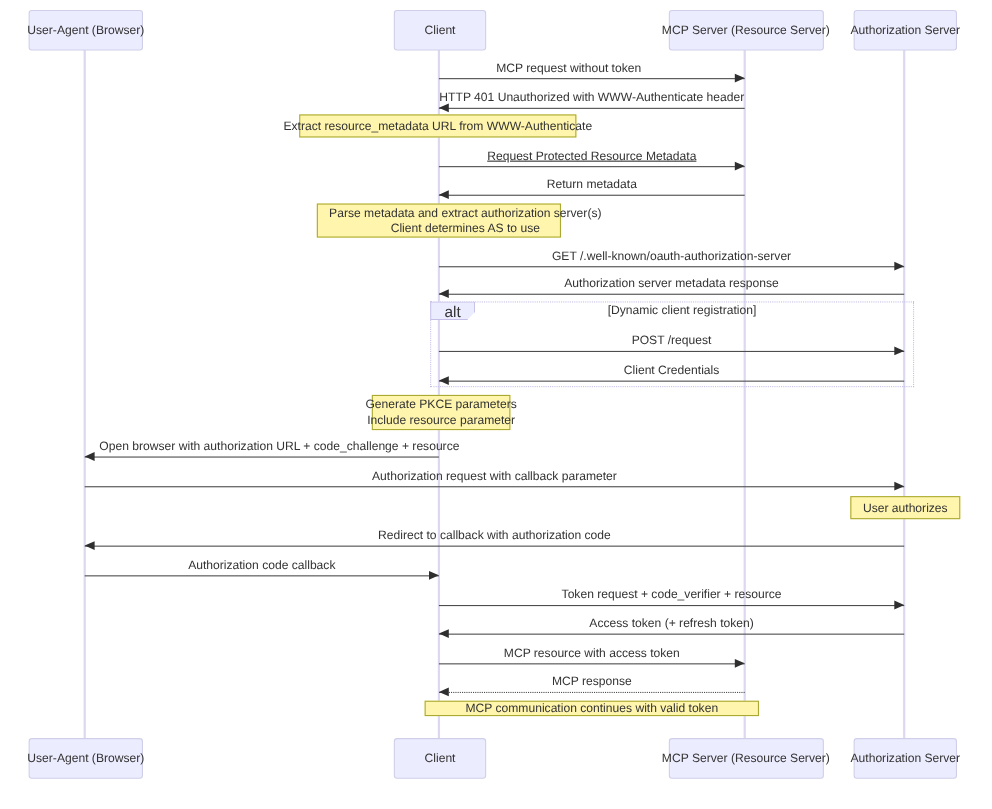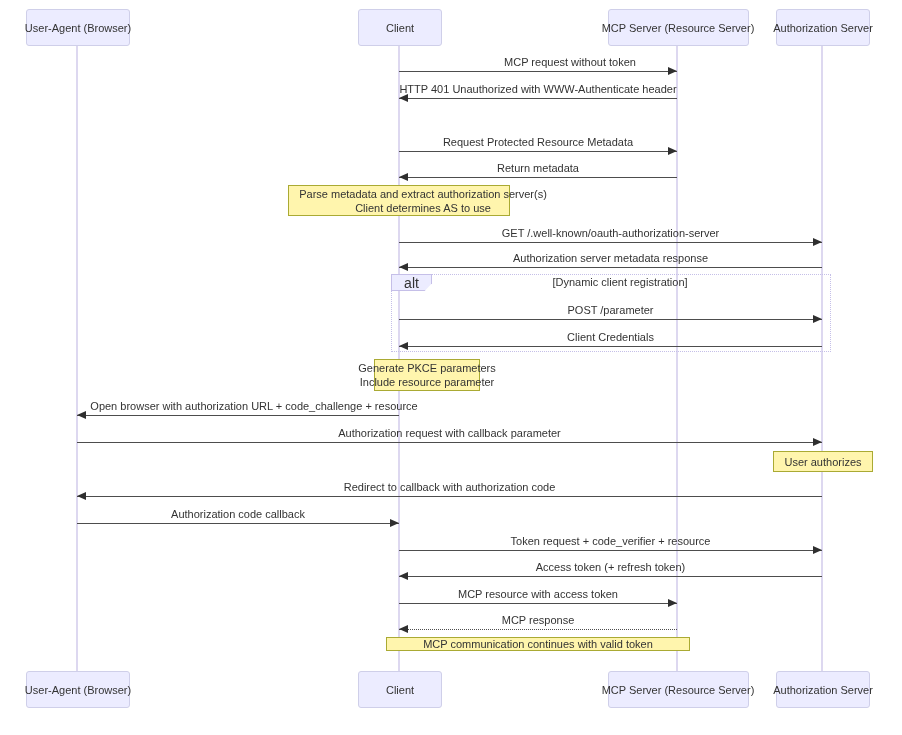--- a/index.html
+++ b/index.html
@@ -36,52 +36,55 @@
   }
 </style>
 </head>
 <body>
 
 <div id="stage" style="background: rgb(255, 255, 255);">
     <div class="lifeline" style="left: 76px; top: 44px; height: 627px; background: rgb(221, 216, 240);"></div>
     <div class="lifeline" style="left: 398px; top: 44px; height: 627px; background: rgb(221, 216, 240);"></div>
     <div class="lifeline" style="left: 676px; top: 44px; height: 627px; background: rgb(221, 216, 240);"></div>
     <div class="lifeline" style="left: 821px; top: 44px; height: 627px; background: rgb(221, 216, 240);"></div>
-    <div class="msg-label" style="left: 570px; top: 55px; color: rgb(51, 51, 51);">MCP request without token</div>
+    <div class="msg-label" style="left: 517px; top: 55px; color: rgb(51, 51, 51);">MCP request without token</div>
     <div class="msg-line" style="left: 399px; top: 71px; width: 278px; border-top: 1px solid rgb(77, 77, 77);"></div>
     <div class="msg-arrow" style="left: 668px; top: 67px; border-top: 4.5px solid transparent; border-bottom: 4.5px solid transparent; border-left: 9px solid rgb(47, 47, 47);"></div>
     <div class="msg-label" style="left: 538px; top: 82px; color: rgb(51, 51, 51);">HTTP 401 Unauthorized with WWW-Authenticate header</div>
     <div class="msg-line" style="left: 399px; top: 98px; width: 278px; border-top: 1px solid rgb(77, 77, 77);"></div>
     <div class="msg-arrow" style="left: 399px; top: 94px; border-top: 4.5px solid transparent; border-bottom: 4.5px solid transparent; border-right: 9px solid rgb(47, 47, 47);"></div>
-    <div class="msg-label" style="left: 538px; top: 135px; color: rgb(51, 51, 51);">Request Protected Resource Metadata</div>
+    <div class="note" style="left: 272px; top: 104px; width: 252px; height: 21px; background: rgb(255, 245, 173); border: 1px solid rgb(170, 170, 51); color: rgb(51, 51, 51);">
+      <div>Extract resource_metadata URL from WWW-Authenticate</div>
+    </div>
+    <div class="msg-label" style="left: 538px; top: 135px; color: rgb(51, 51, 51); text-decoration: underline;">Request Protected Resource Metadata</div>
     <div class="msg-line" style="left: 399px; top: 151px; width: 278px; border-top: 1px solid rgb(77, 77, 77);"></div>
     <div class="msg-arrow" style="left: 668px; top: 147px; border-top: 4.5px solid transparent; border-bottom: 4.5px solid transparent; border-left: 9px solid rgb(47, 47, 47);"></div>
     <div class="msg-label" style="left: 538px; top: 161px; color: rgb(51, 51, 51);">Return metadata</div>
     <div class="msg-line" style="left: 399px; top: 177px; width: 278px; border-top: 1px solid rgb(77, 77, 77);"></div>
     <div class="msg-arrow" style="left: 399px; top: 173px; border-top: 4.5px solid transparent; border-bottom: 4.5px solid transparent; border-right: 9px solid rgb(47, 47, 47);"></div>
     <div class="note" style="left: 288px; top: 185px; width: 222px; height: 31px; background: rgb(255, 245, 173); border: 1px solid rgb(170, 170, 51); color: rgb(51, 51, 51); padding-left: 48px;">
       <div>Parse metadata and extract authorization server(s)</div>
       <div>Client determines AS to use</div>
     </div>
     <div class="msg-label" style="left: 610.5px; top: 226px; color: rgb(51, 51, 51);">GET /.well-known/oauth-authorization-server</div>
     <div class="msg-line" style="left: 399px; top: 242px; width: 423px; border-top: 1px solid rgb(77, 77, 77);"></div>
     <div class="msg-arrow" style="left: 813px; top: 238px; border-top: 4.5px solid transparent; border-bottom: 4.5px solid transparent; border-left: 9px solid rgb(47, 47, 47);"></div>
     <div class="msg-label" style="left: 610.5px; top: 251px; color: rgb(51, 51, 51);">Authorization server metadata response</div>
     <div class="msg-line" style="left: 399px; top: 267px; width: 423px; border-top: 1px solid rgb(77, 77, 77);"></div>
     <div class="msg-arrow" style="left: 399px; top: 263px; border-top: 4.5px solid transparent; border-bottom: 4.5px solid transparent; border-right: 9px solid rgb(47, 47, 47);"></div>
     <div class="alt-frame" style="left: 391px; top: 274px; width: 440px; height: 78px; border: 1px dotted rgb(197, 191, 232);"></div>
     <div class="alt-label" style="left: 391px; top: 274px; width: 41px; height: 17px; background: rgb(236, 236, 255); border: 1px solid rgb(197, 191, 232); color: rgb(51, 51, 51);">alt</div>
     <div class="alt-condition" style="left: 620px; top: 276px; color: rgb(51, 51, 51);">[Dynamic client registration]</div>
-    <div class="msg-label" style="left: 610.5px; top: 303px; color: rgb(51, 51, 51);">POST /parameter</div>
+    <div class="msg-label" style="left: 610.5px; top: 303px; color: rgb(51, 51, 51);">POST /request</div>
     <div class="msg-line" style="left: 399px; top: 319px; width: 423px; border-top: 1px solid rgb(77, 77, 77);"></div>
     <div class="msg-arrow" style="left: 813px; top: 315px; border-top: 4.5px solid transparent; border-bottom: 4.5px solid transparent; border-left: 9px solid rgb(47, 47, 47);"></div>
     <div class="msg-label" style="left: 610.5px; top: 330px; color: rgb(51, 51, 51);">Client Credentials</div>
     <div class="msg-line" style="left: 399px; top: 346px; width: 423px; border-top: 1px solid rgb(77, 77, 77);"></div>
     <div class="msg-arrow" style="left: 399px; top: 342px; border-top: 4.5px solid transparent; border-bottom: 4.5px solid transparent; border-right: 9px solid rgb(47, 47, 47);"></div>
-    <div class="note" style="left: 338px; top: 359px; width: 106px; height: 32px; background: rgb(255, 245, 173); border: 1px solid rgb(170, 170, 51); color: rgb(51, 51, 51); margin-left: 36px;">
+    <div class="note" style="left: 338px; top: 359px; width: 126px; height: 32px; background: rgb(255, 245, 173); border: 1px solid rgb(170, 170, 51); color: rgb(51, 51, 51);">
       <div>Generate PKCE parameters</div>
       <div>Include resource parameter</div>
     </div>
     <div class="msg-label" style="left: 238px; top: 399px; color: rgb(51, 51, 51); margin-left: 16px;">Open browser with authorization URL + code_challenge + resource</div>
     <div class="msg-line" style="left: 77px; top: 415px; width: 322px; border-top: 1px solid rgb(77, 77, 77);"></div>
     <div class="msg-arrow" style="left: 77px; top: 411px; border-top: 4.5px solid transparent; border-bottom: 4.5px solid transparent; border-right: 9px solid rgb(47, 47, 47);"></div>
     <div class="msg-label" style="left: 449.5px; top: 426px; color: rgb(51, 51, 51);">Authorization request with callback parameter</div>
     <div class="msg-line" style="left: 77px; top: 442px; width: 745px; border-top: 1px solid rgb(77, 77, 77);"></div>
     <div class="msg-arrow" style="left: 813px; top: 438px; border-top: 4.5px solid transparent; border-bottom: 4.5px solid transparent; border-left: 9px solid rgb(47, 47, 47);"></div>
     <div class="note" style="left: 773px; top: 451px; width: 100px; height: 21px; background: rgb(255, 245, 173); border: 1px solid rgb(170, 170, 51); color: rgb(51, 51, 51);">

